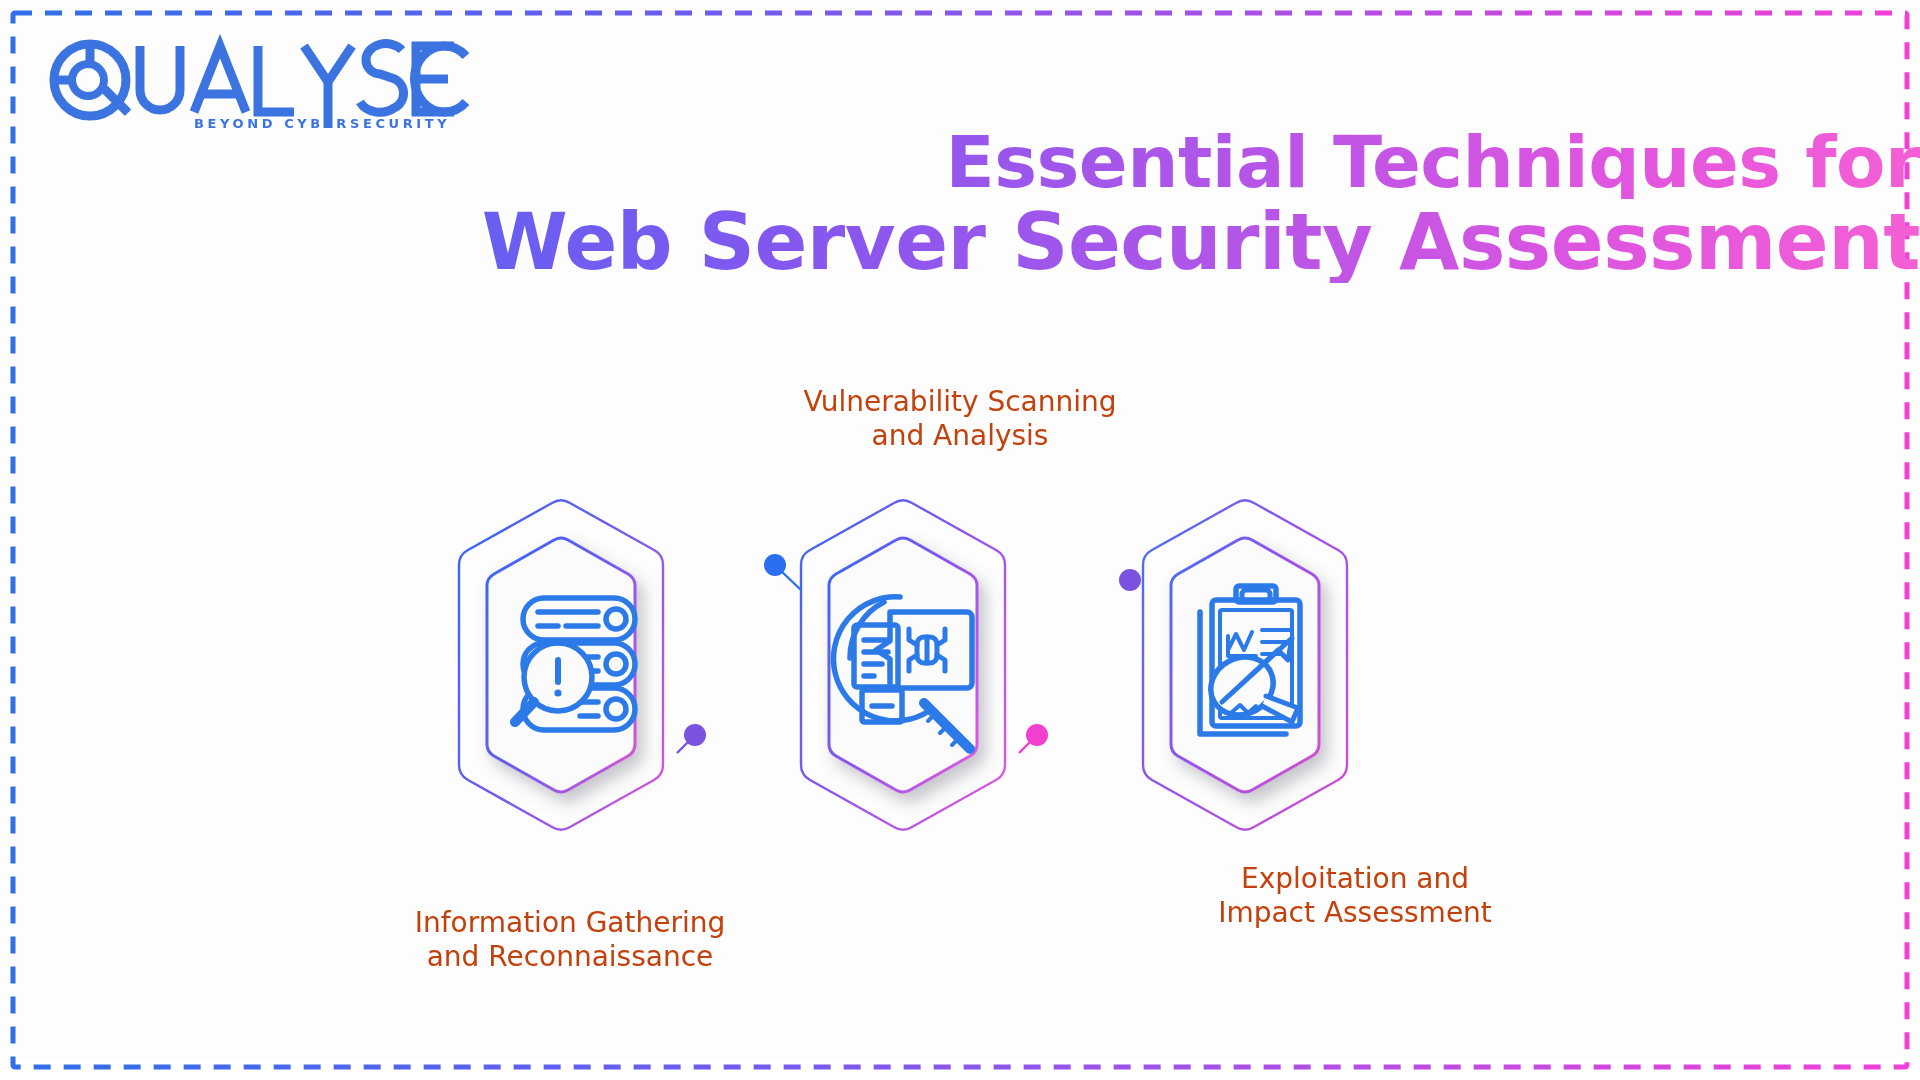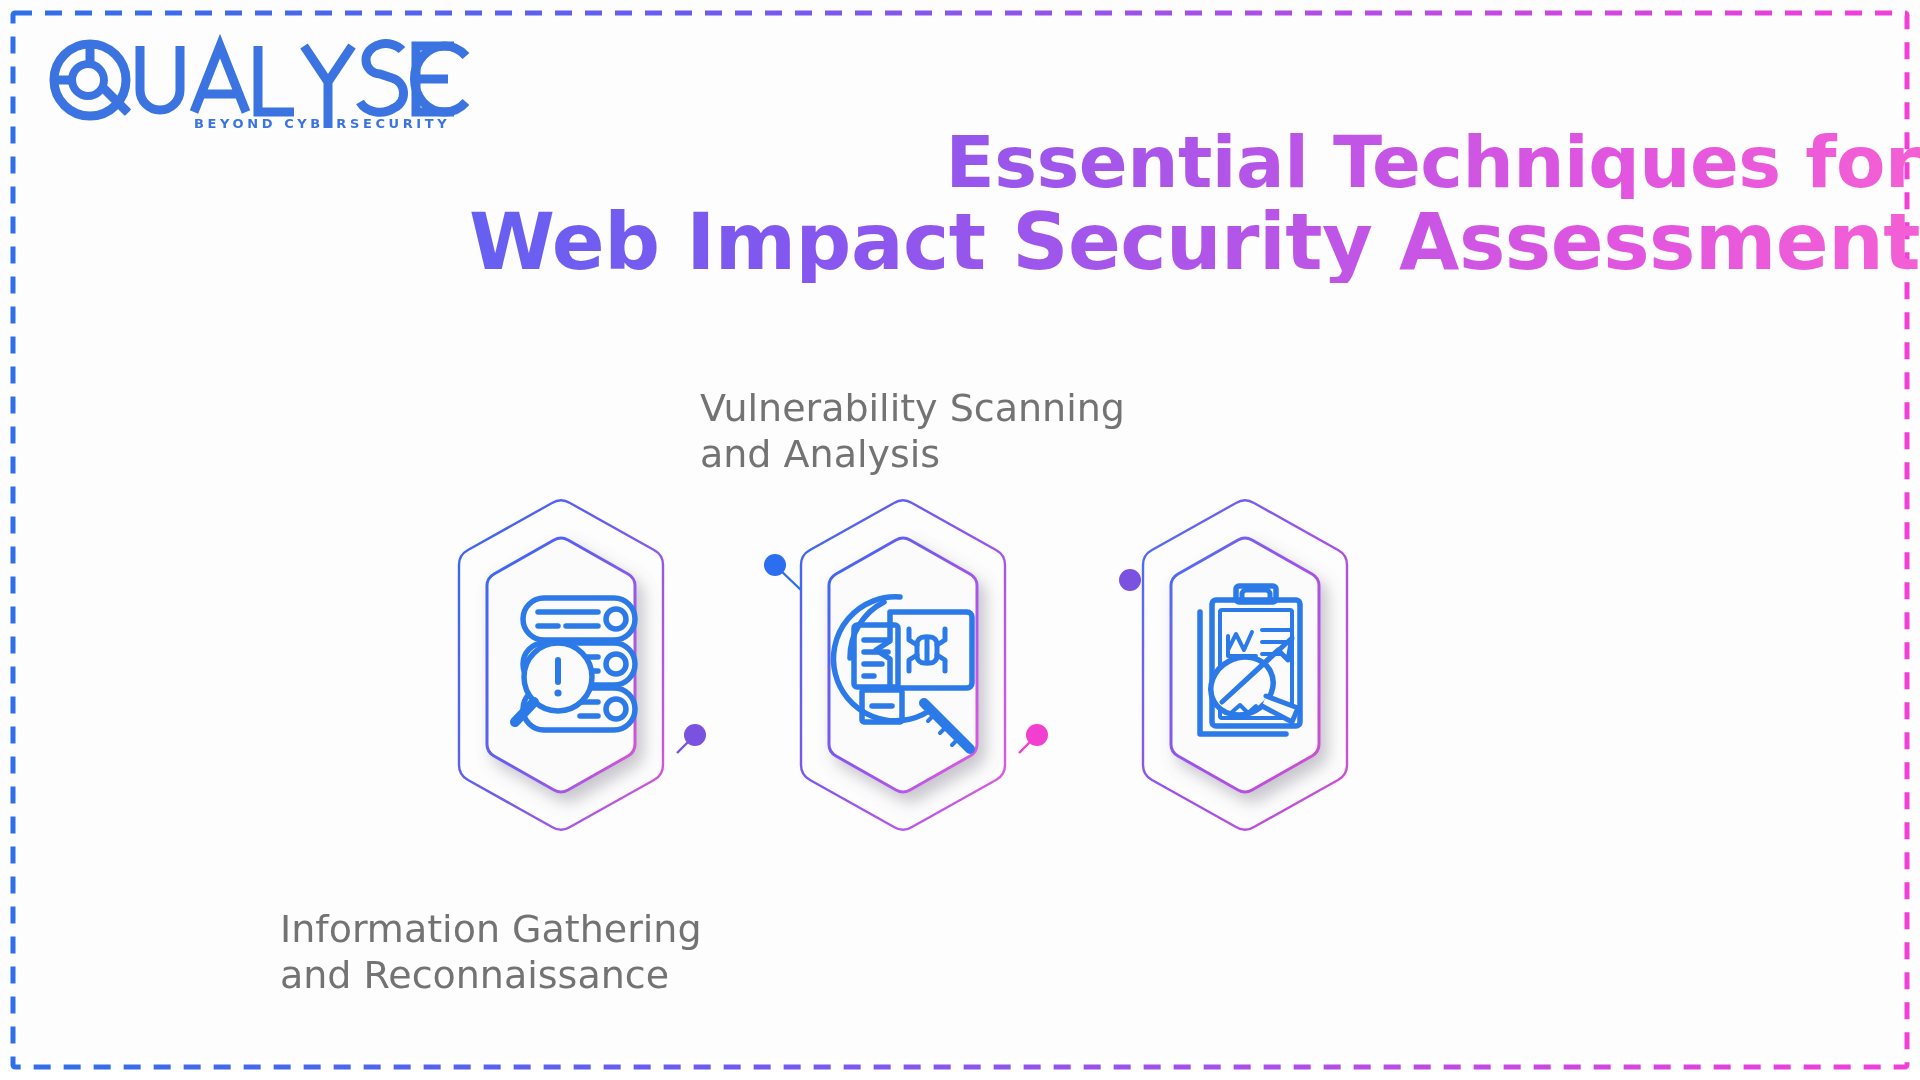--- a/index.html
+++ b/index.html
@@ -64,23 +64,24 @@
     background-clip: text;
     color: transparent;
     -webkit-text-fill-color: transparent;
     white-space: nowrap;
   }
   .title-line.line2 { font-size: 78px; margin-top: 4px; }
 
   
   .caption {
     position: absolute;
-    color: #737373;
-    font-size: 38px;
+    color: #c2410c;
+    font-size: 28px;
     line-height: 1.22;
+    text-align: center;
     font-family: "DejaVu Sans", sans-serif;
     font-weight: 400;
     white-space: pre-line;
   }
   .caption-top {
     left: 700px;
     top: 385px;
     width: 520px;
   }
   .caption-left {
@@ -145,27 +146,29 @@
         <path d="M 360 18 A 20 16 0 0 0 324 28 A 14 14 0 0 0 338 42 L 350 46 A 16 16 0 0 1 352 76 A 22 18 0 0 1 318 70"></path>
         <path d="M 412 80 L 374 80 L 374 14 L 412 14 M 374 47 L 406 47"></path>
         <path d="M 424 24 A 30 33 0 1 0 424 70"></path>
       </g>
       <text x="152" y="96" font-family="DejaVu Sans, sans-serif" font-size="13" letter-spacing="3.6" font-weight="700" fill="#3b74e0">BEYOND CYBERSECURITY</text>
     </svg>
   </div>
 
   <div class="title-block">
     <span class="title-line line1">Essential Techniques for</span>
-    <span class="title-line line2">Web Impact Security Assessment</span>
+    <span class="title-line line2">Web Server Security Assessment</span>
   </div>
 
   <div class="caption caption-top">Vulnerability Scanning
 and Analysis</div>
   <div class="caption caption-left">Information Gathering
 and Reconnaissance</div>
+  <div class="caption caption-right">Exploitation and
+Impact Assessment</div>
 
   <div class="hex-stage">
     <svg viewBox="0 0 1070 330" width="1070" height="330">
       <defs>
         <linearGradient id="hg1" x1="0" y1="0.15" x2="1" y2="0.9">
           <stop offset="0%" stop-color="#3b68f0"></stop>
           <stop offset="45%" stop-color="#6a5cf0"></stop>
           <stop offset="100%" stop-color="#d755d6"></stop>
         </linearGradient>
         <linearGradient id="hg2" x1="0" y1="0.1" x2="1" y2="0.95">

